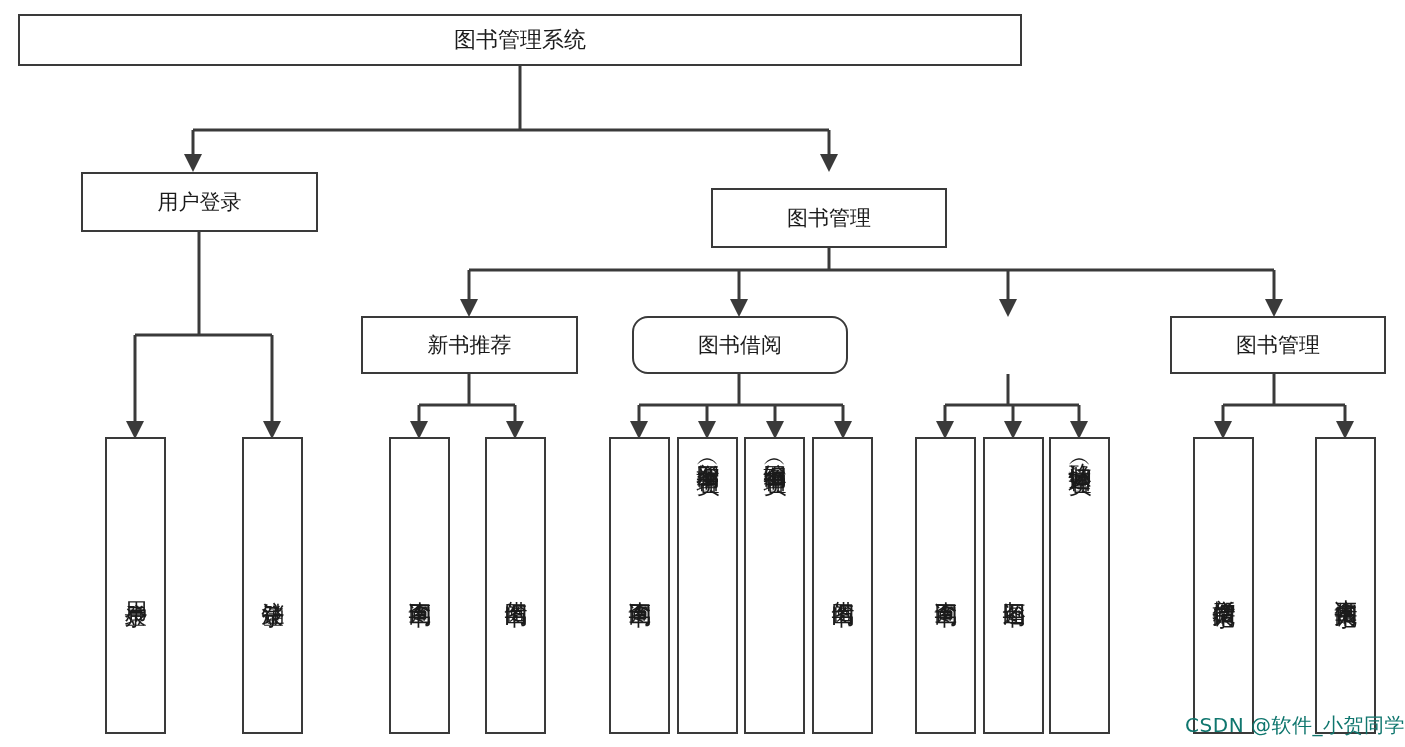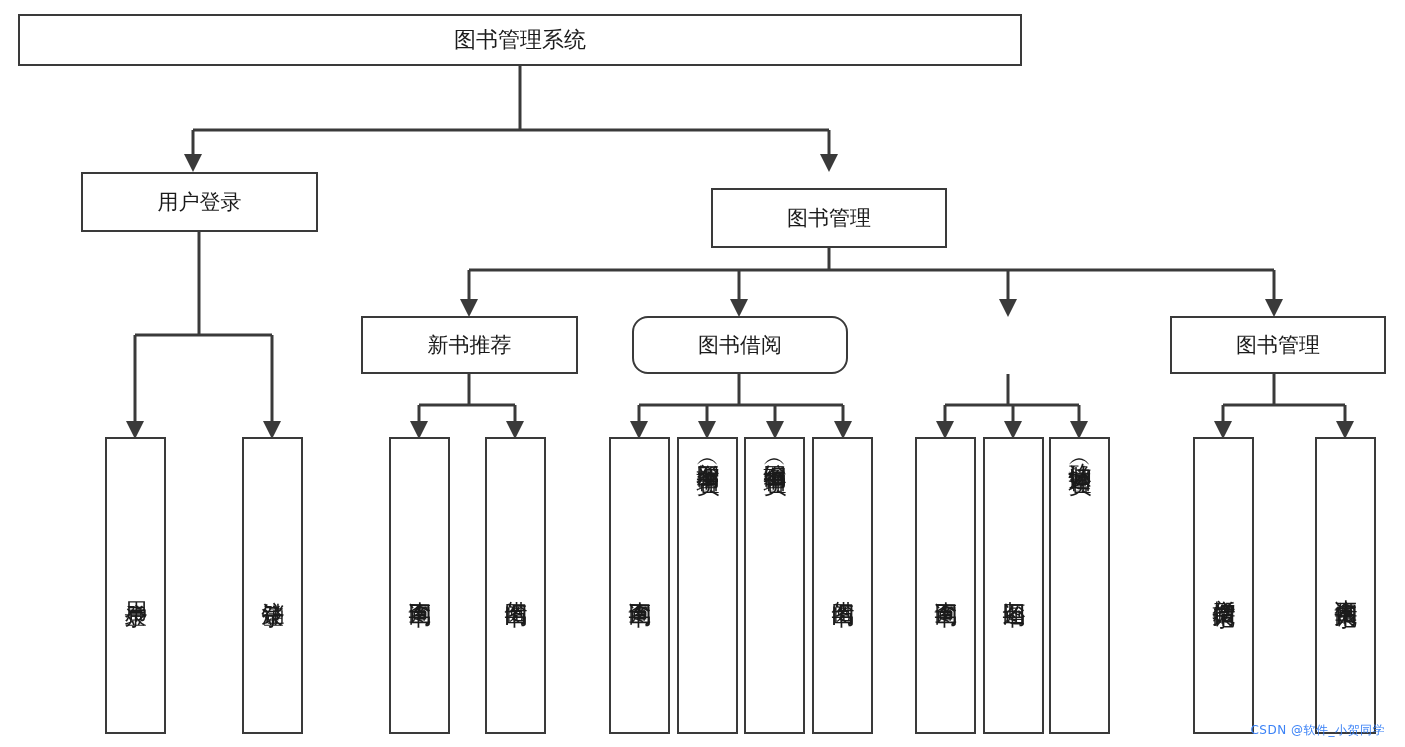--- a/index.html
+++ b/index.html
@@ -62,24 +62,24 @@
     line-height: 1.05;
     letter-spacing: 1.5px;
     white-space: nowrap;
   }
   .node.vertical.centered {
     align-items: center;
     padding-top: 0;
   }
   #watermark {
     position: absolute;
-    right: 20px;
+    right: 0;
     bottom: 8px;
-    font-size: 12px;
-    color: #3b82f6;
+    font-size: 20px;
+    color: #0f766e;
     letter-spacing: 0.5px;
     z-index: 5;
     white-space: nowrap;
     font-family: "DejaVu Sans", "Liberation Sans", sans-serif;
   }
 </style>
 </head>
 <body>
 
 <div id="diagram-root">

